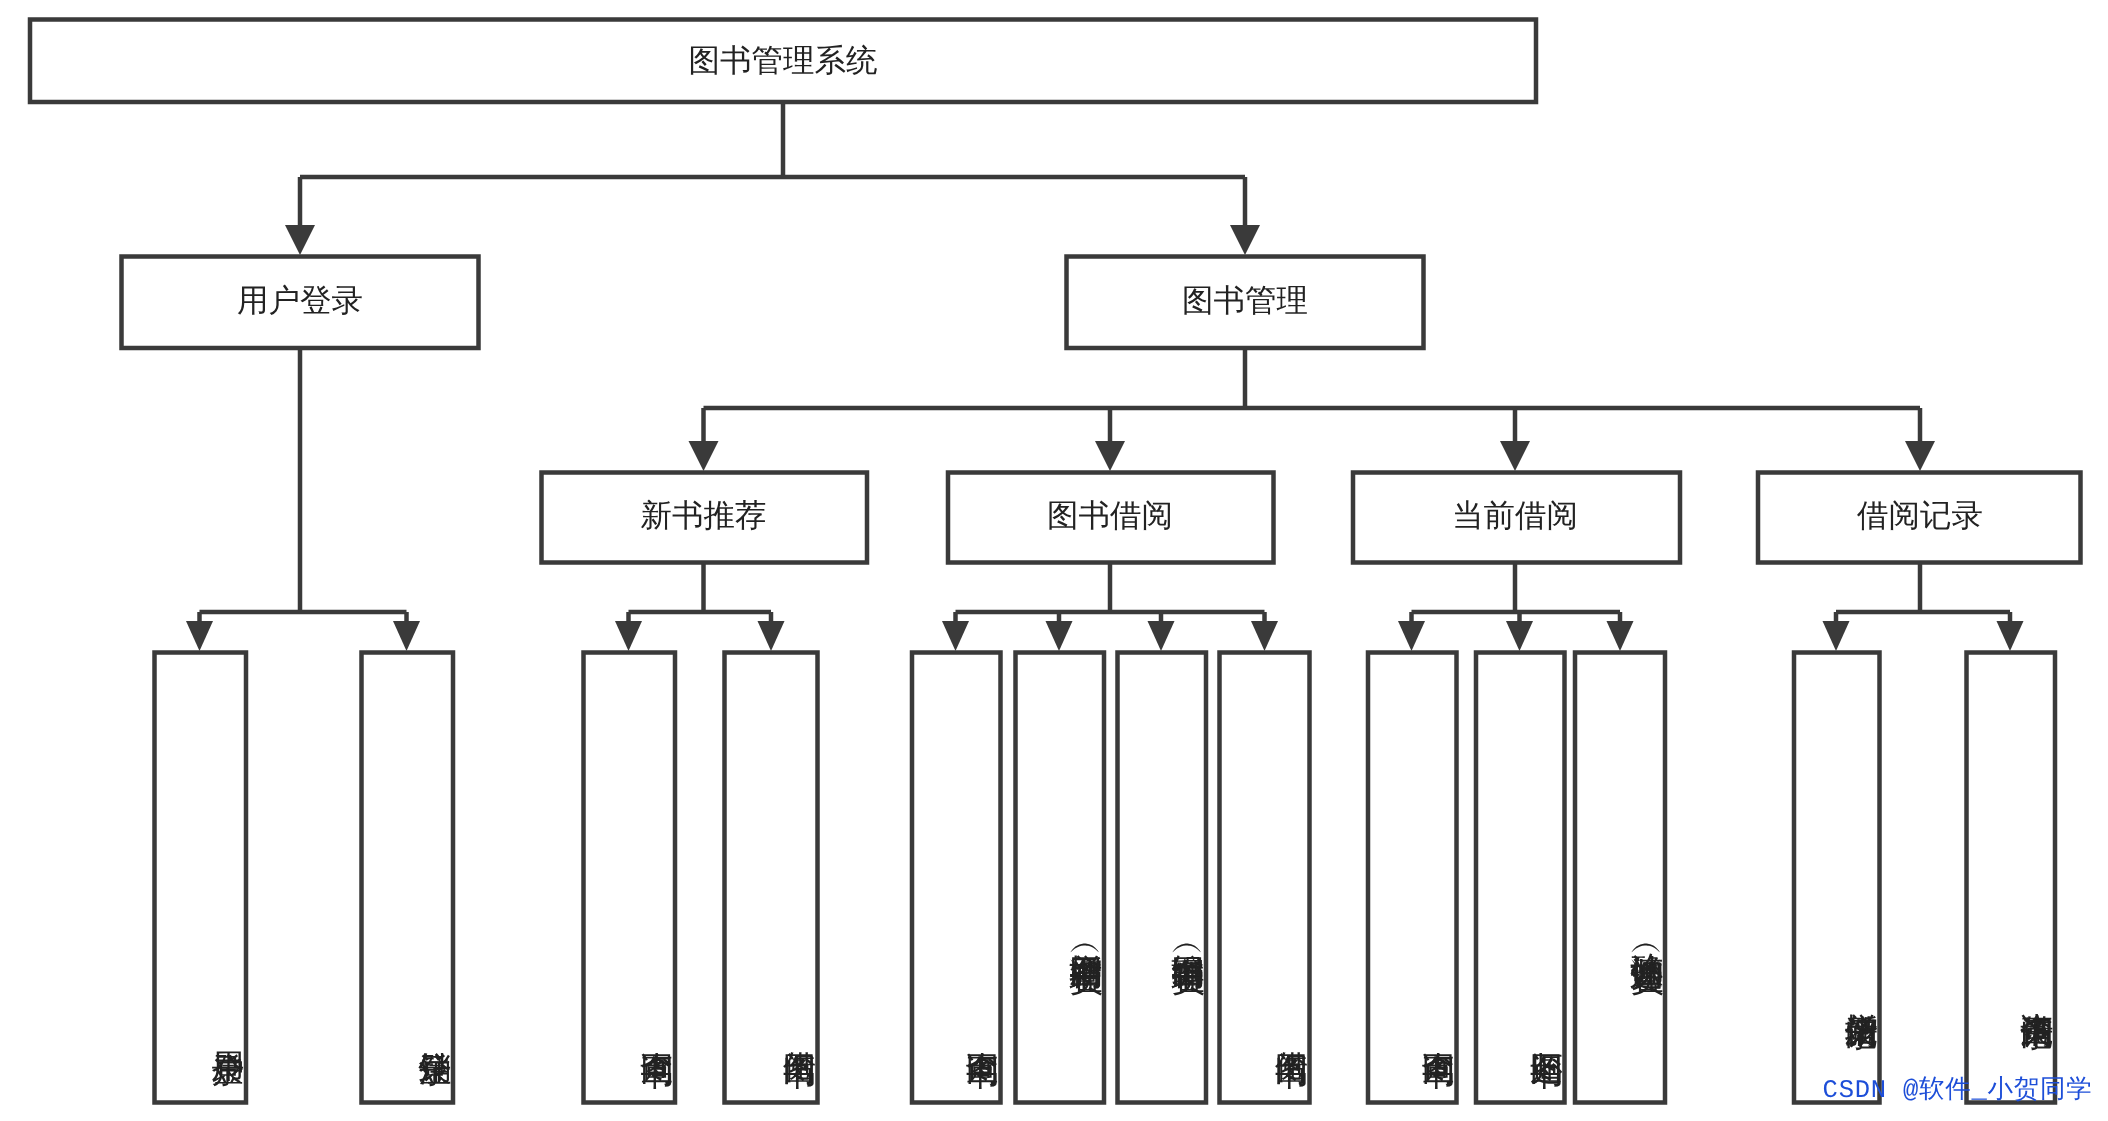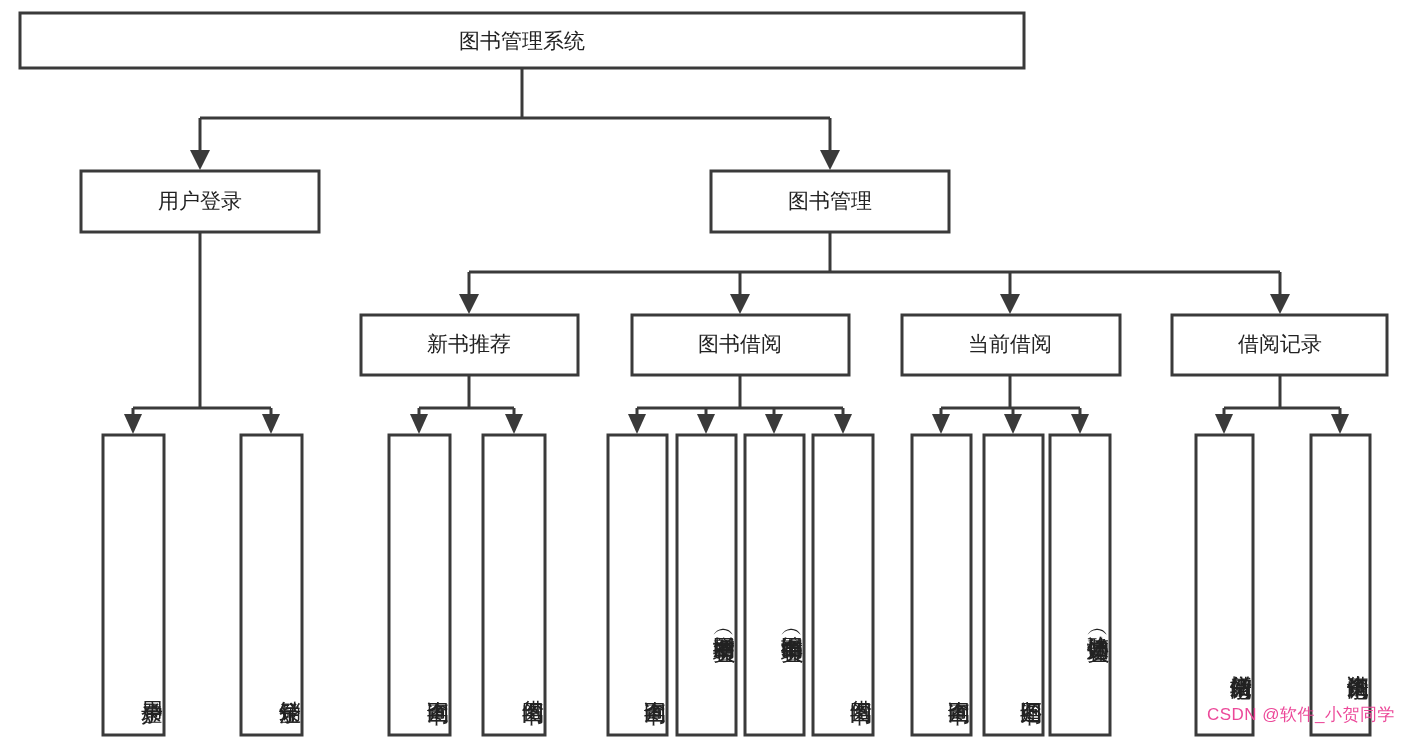--- a/index.html
+++ b/index.html
@@ -57,24 +57,24 @@
     letter-spacing: 1px;
     display: flex;
     align-items: flex-start;
     justify-content: center;
     white-space: nowrap;
     pointer-events: none;
   }
   .watermark {
     position: absolute;
     right: 10px;
-    bottom: 21px;
-    font-family: Liberation Sans, sans-serif;
+    bottom: 10px;
+    font-family: Liberation Mono, monospace;
     font-size: 17px;
-    color: #ec4899;
+    color: #1d4ed8;
     letter-spacing: 0.5px;
     user-select: none;
   }
 </style>
 </head>
 <body>
 
 <div id="stage">
 
   <svg id="diagram-svg" viewBox="0 0 1405 747">

